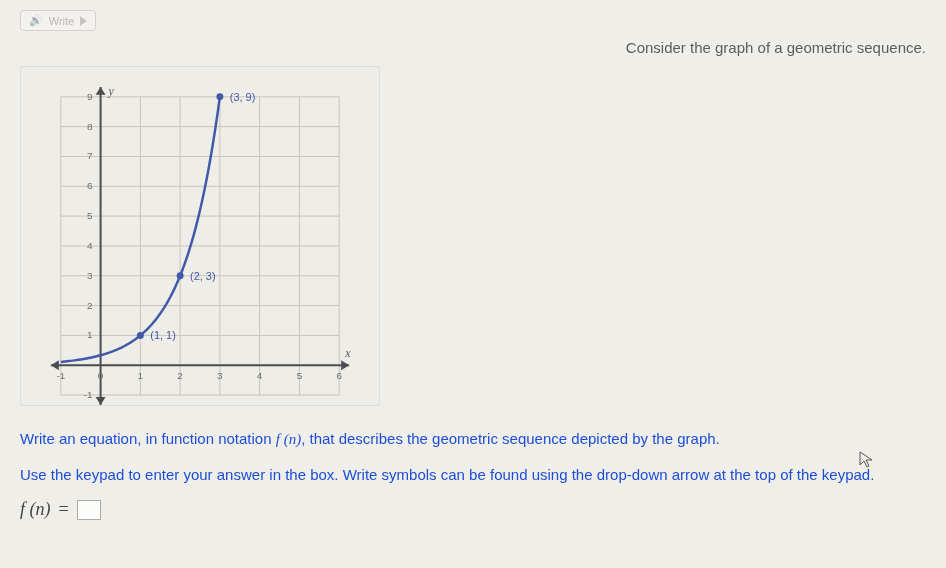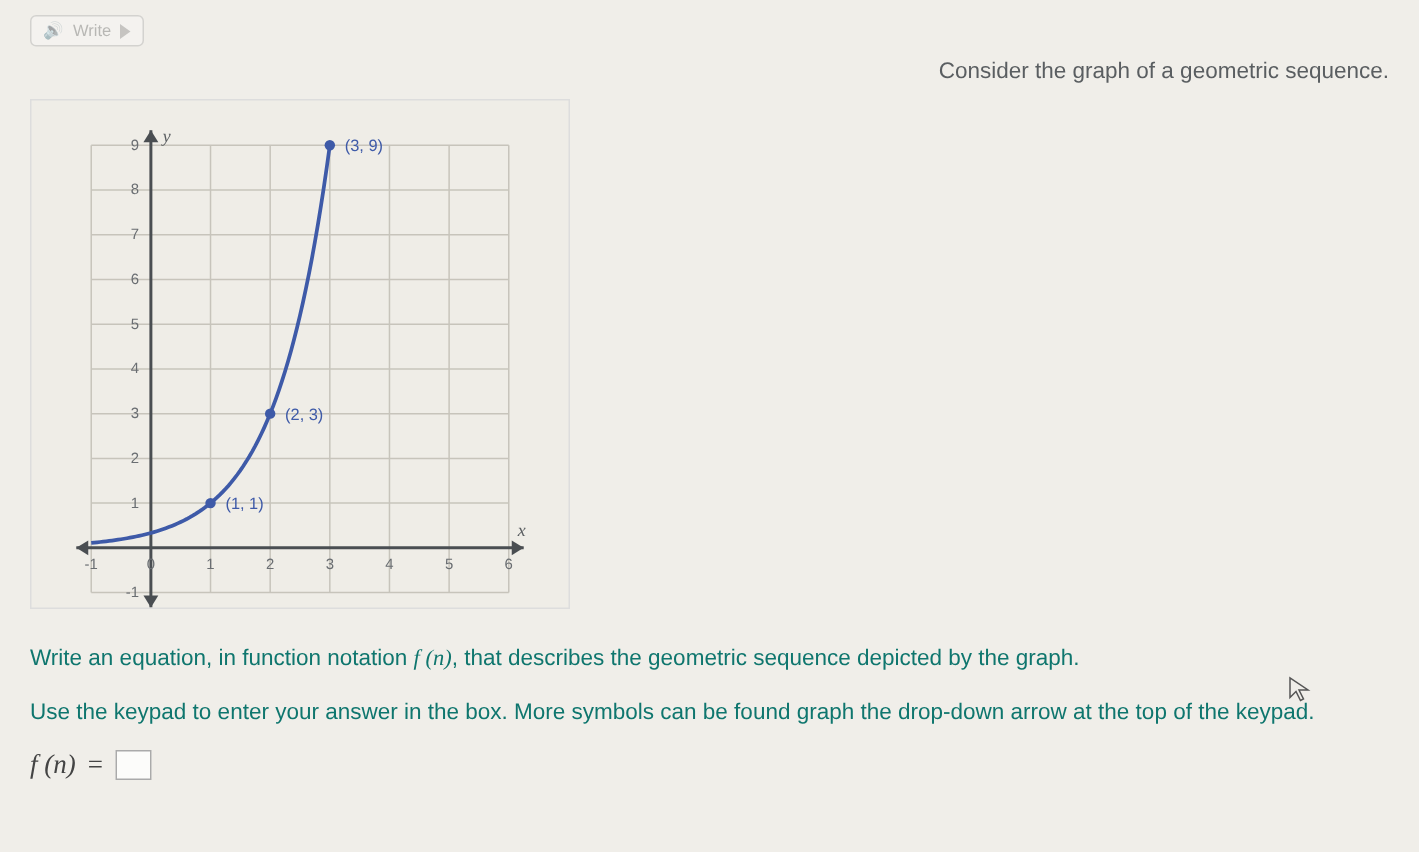--- a/index.html
+++ b/index.html
@@ -41,21 +41,21 @@
       width: 360px;
       height: 340px;
       position: relative;
       background: #efede7;
       border: 1px solid #ddd;
       margin-bottom: 22px;
     }
     .chart-area svg { width: 100%; height: 100%; }
     .instruction1, .instruction2 {
       font-size: 15px;
-      color: #0f766e;
+      color: #1d4ed8;
       margin-bottom: 14px;
       line-height: 1.4;
     }
     .italic { font-style: italic; font-family: "Times New Roman", serif; }
     .answer-row {
       display: flex;
       align-items: center;
       gap: 8px;
       font-size: 18px;
       font-family: "Times New Roman", serif;
@@ -145,21 +145,21 @@
       <text x="170" y="214" font-size="11" fill="#3e5aa8">(2, 3)</text>
       <circle cx="200" cy="30" r="3.5" fill="#3e5aa8"></circle>
       <text x="210" y="34" font-size="11" fill="#3e5aa8">(3, 9)</text>
     </svg>
 </div>
 
 <div class="instruction1">
   <span>Write an equation, in function notation </span><span class="italic">f (n)</span><span>, that describes the geometric sequence depicted by the graph.</span>
 </div>
 
-<div class="instruction2">Use the keypad to enter your answer in the box. More symbols can be found graph the drop-down arrow at the top of the keypad.</div>
+<div class="instruction2">Use the keypad to enter your answer in the box. Write symbols can be found using the drop-down arrow at the top of the keypad.</div>
 
 <div class="answer-row">
   <span>f (n)</span>
   <span class="eq">=</span>
   <div class="answer-box"></div>
 </div>
 
 <div class="cursor-icon">
   <svg width="18" height="18" viewBox="0 0 18 18">
       <path d="M2 2 L2 15 L6 11 L9 17 L11 16 L8 10 L14 10 Z" fill="none" stroke="#555" stroke-width="1"></path>

